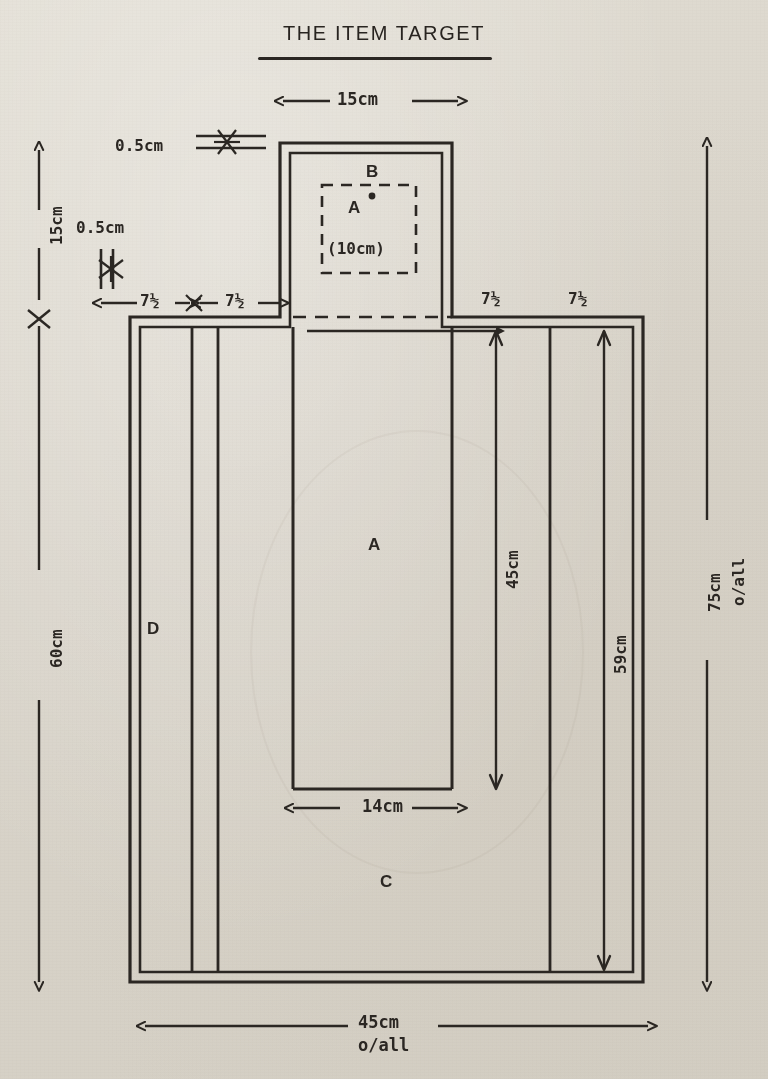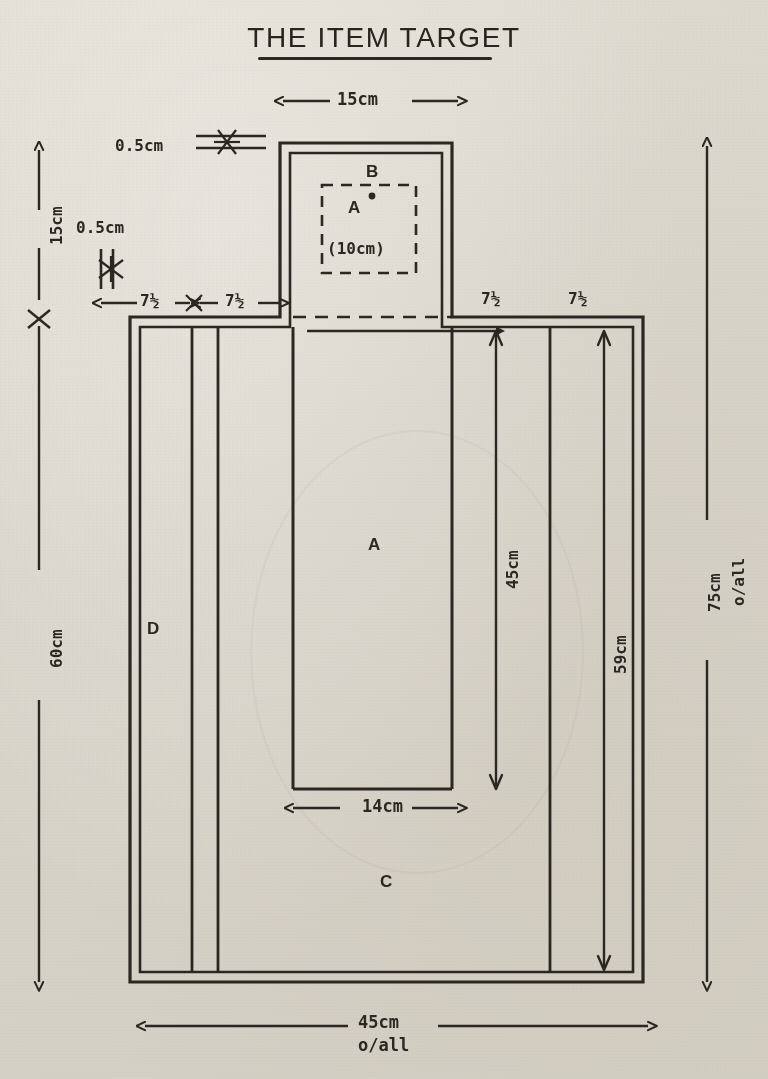--- a/index.html
+++ b/index.html
@@ -28,21 +28,21 @@
     position:absolute;left:250px;top:430px;width:330px;height:440px;
     border-radius:50%;
     border:2px solid rgba(120,112,98,.10);
     opacity:.6;
   }
   svg#fig{position:absolute;left:0;top:0;width:768px;height:1079px;}
 
   .ttl{
     position:absolute;top:22px;left:0;width:768px;text-align:center;
     font-family:"Liberation Sans", sans-serif;
-    font-size:28px;letter-spacing:1.6px;font-weight:500;color:#282420;
+    font-size:20px;letter-spacing:1.6px;font-weight:500;color:#282420;
   }
   .ttl-rule{
     position:absolute;top:57px;left:258px;width:234px;height:3px;
     background:#2b2723;border-radius:2px;
   }
 
   .lab{
     position:absolute;
     font-family:"DejaVu Sans Mono", monospace;
     font-weight:bold;

